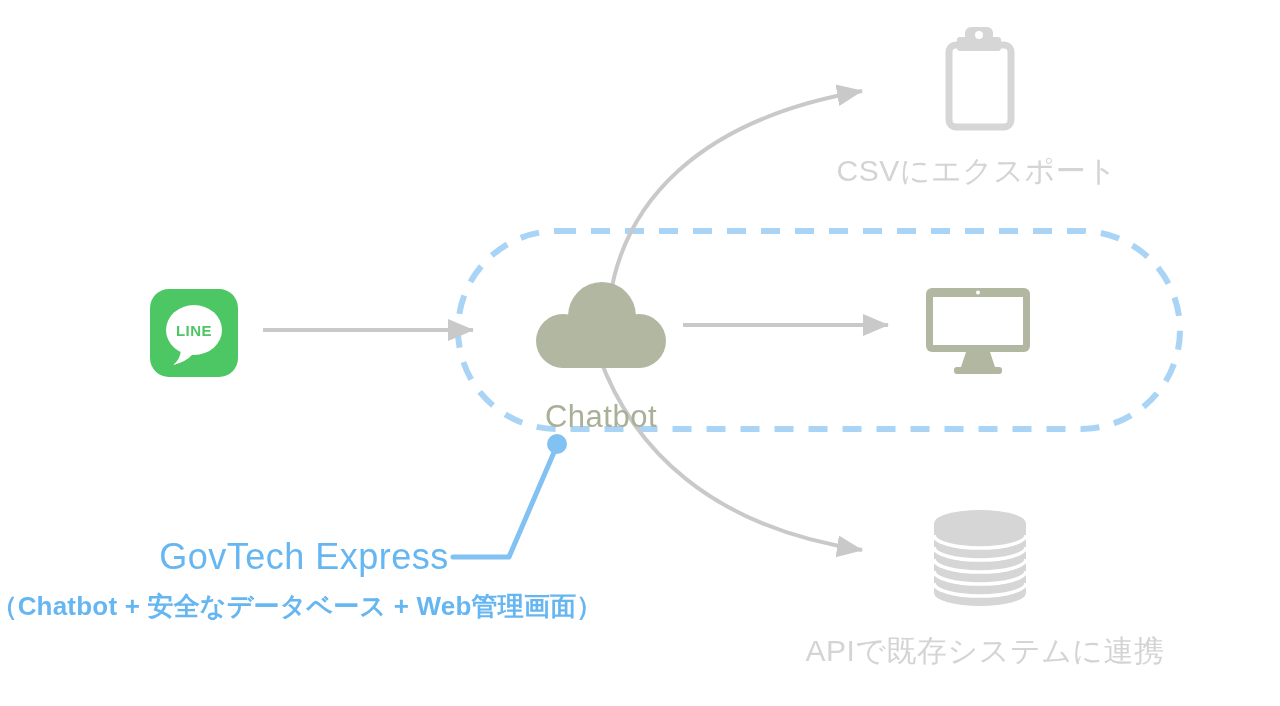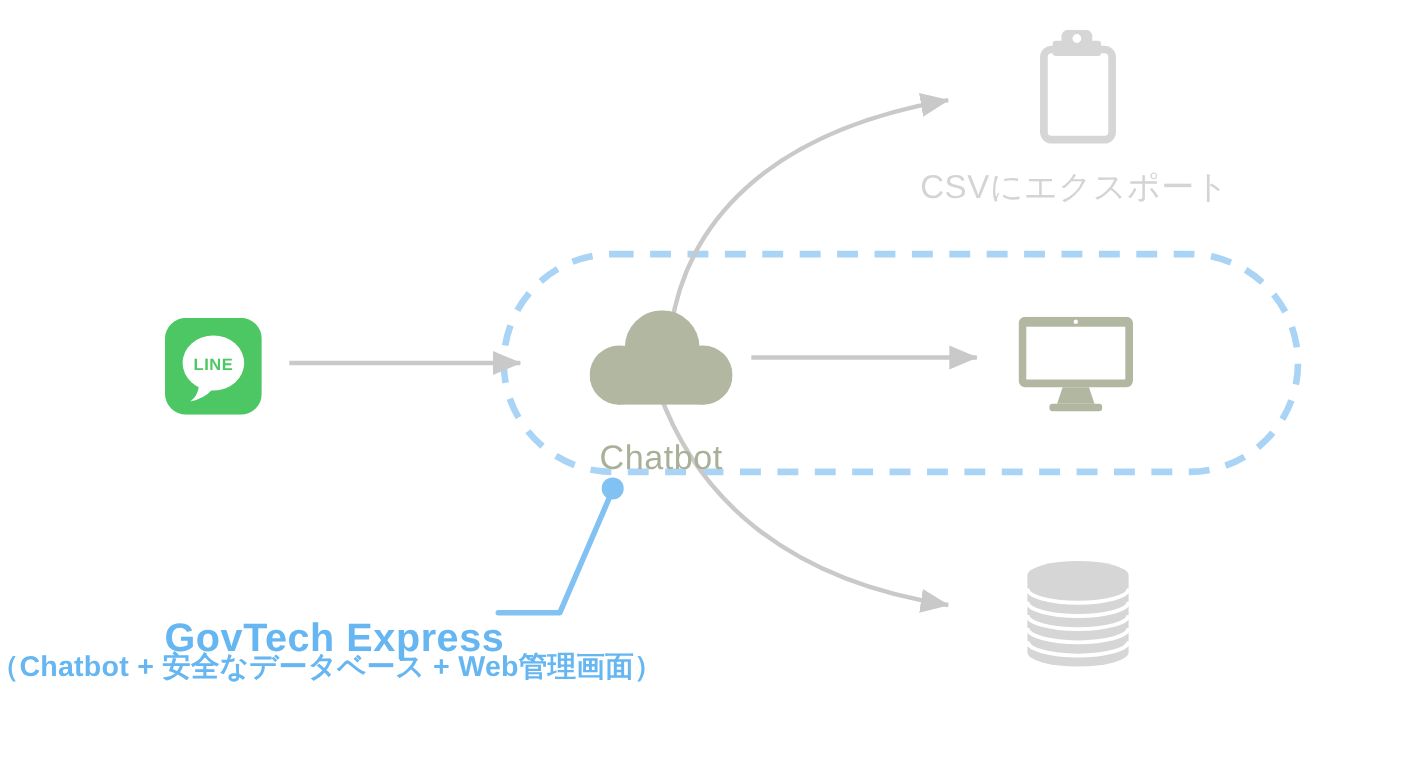--- a/index.html
+++ b/index.html
@@ -104,18 +104,19 @@
     <path d="M 2 63 a 46 13 0 0 0 92 0" class="white-stroke" stroke-width="3.5"></path>
     <path d="M 2 75 a 46 13 0 0 0 92 0" class="white-stroke" stroke-width="3.5"></path>
   </svg>
 
 
   <div class="label sage-label" style="left:601px;top:404px;font-size:31px;margin-top:12px;">Chatbot</div>
 
   <div class="label gray-label" style="left:977px;top:171px;">CSVにエクスポート</div>
 
 
+  <div class="label gray-label" style="left:985px;top:651px;">APIで既存システムに連携</div>
 
-  <div class="label callout-title" style="left:304px;top:580px;font-weight:bold;">GovTech Express</div>
+  <div class="label callout-title" style="left:304px;top:557px;">GovTech Express</div>
 
   <div class="label callout-subtitle" style="left:297px;top:606px;">（Chatbot + 安全なデータベース + Web管理画面）</div>
 
 </div>
 
 </body></html>

